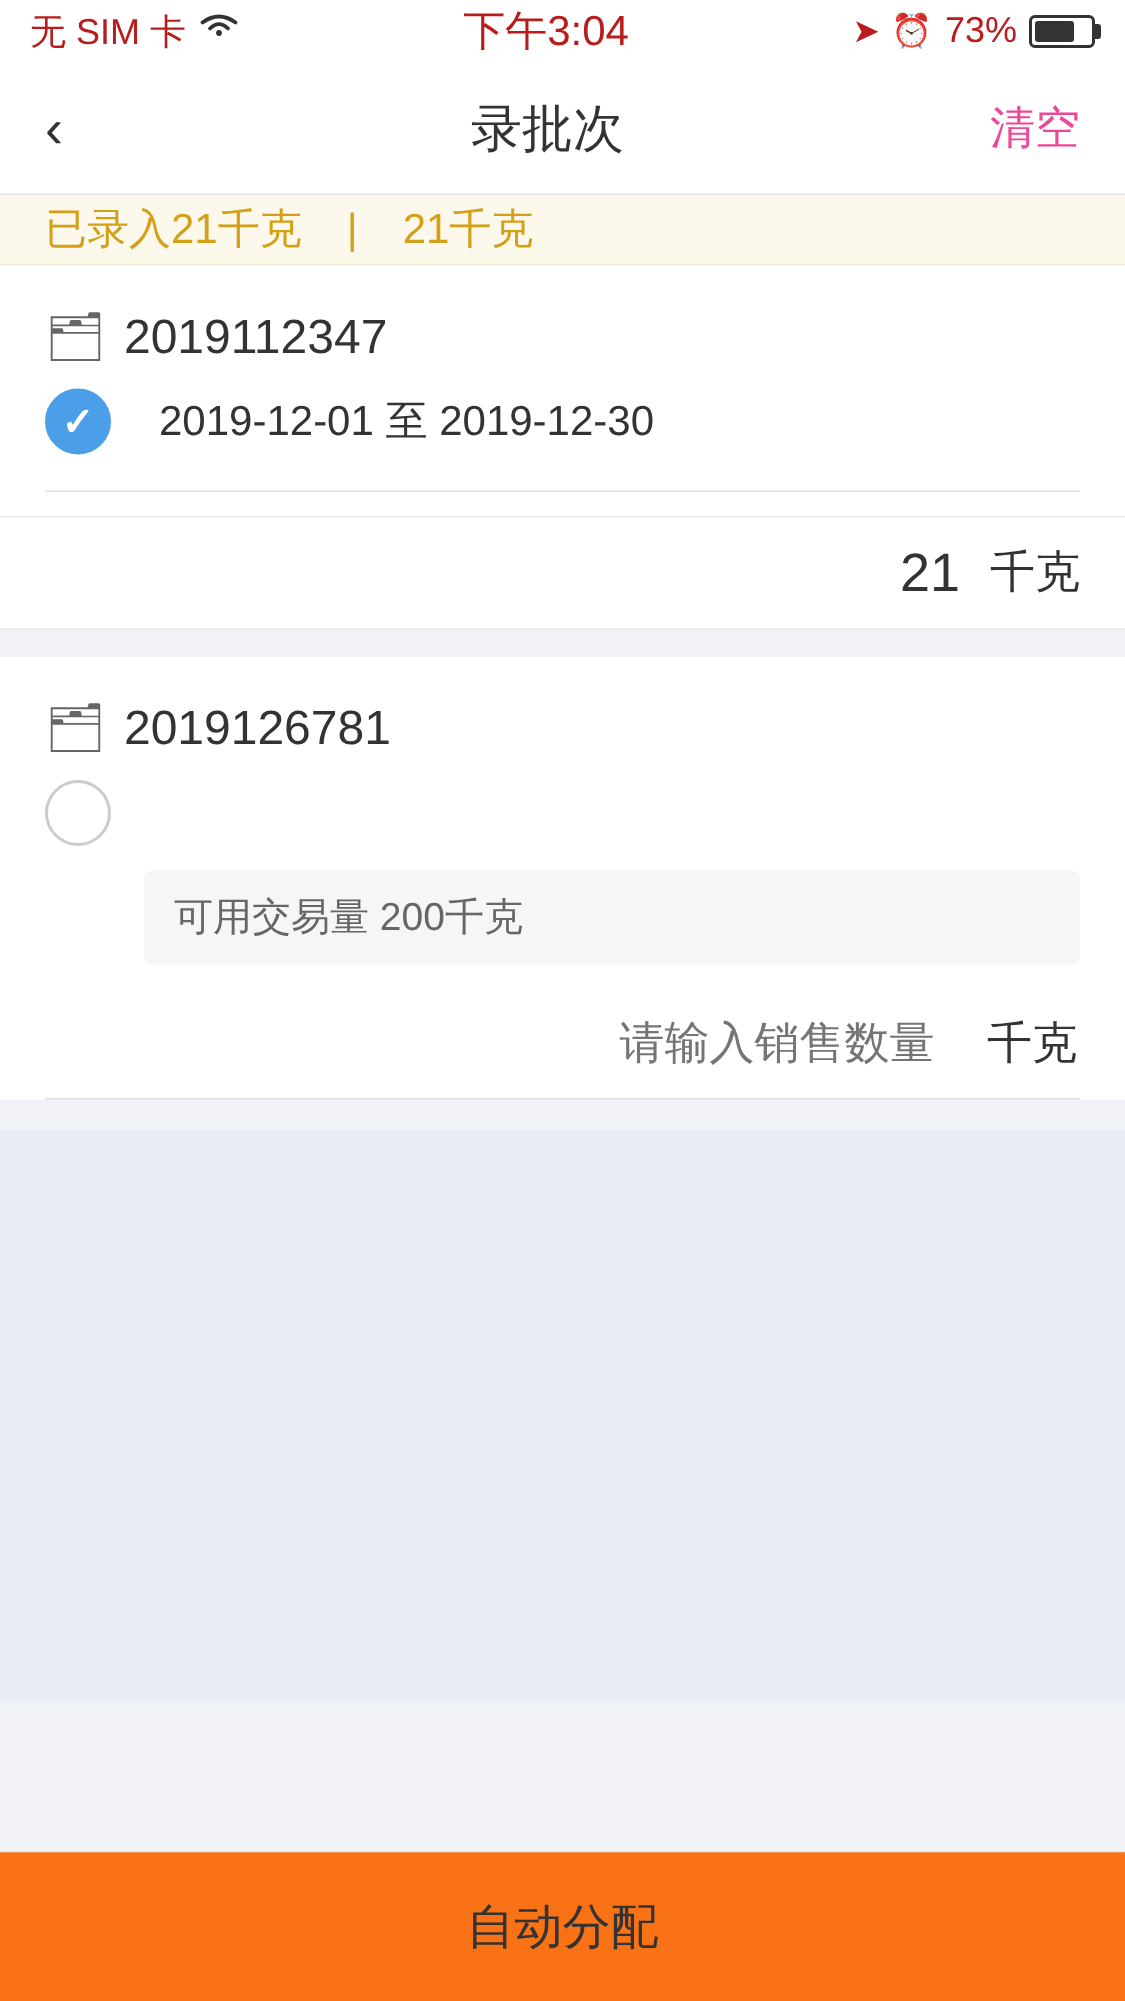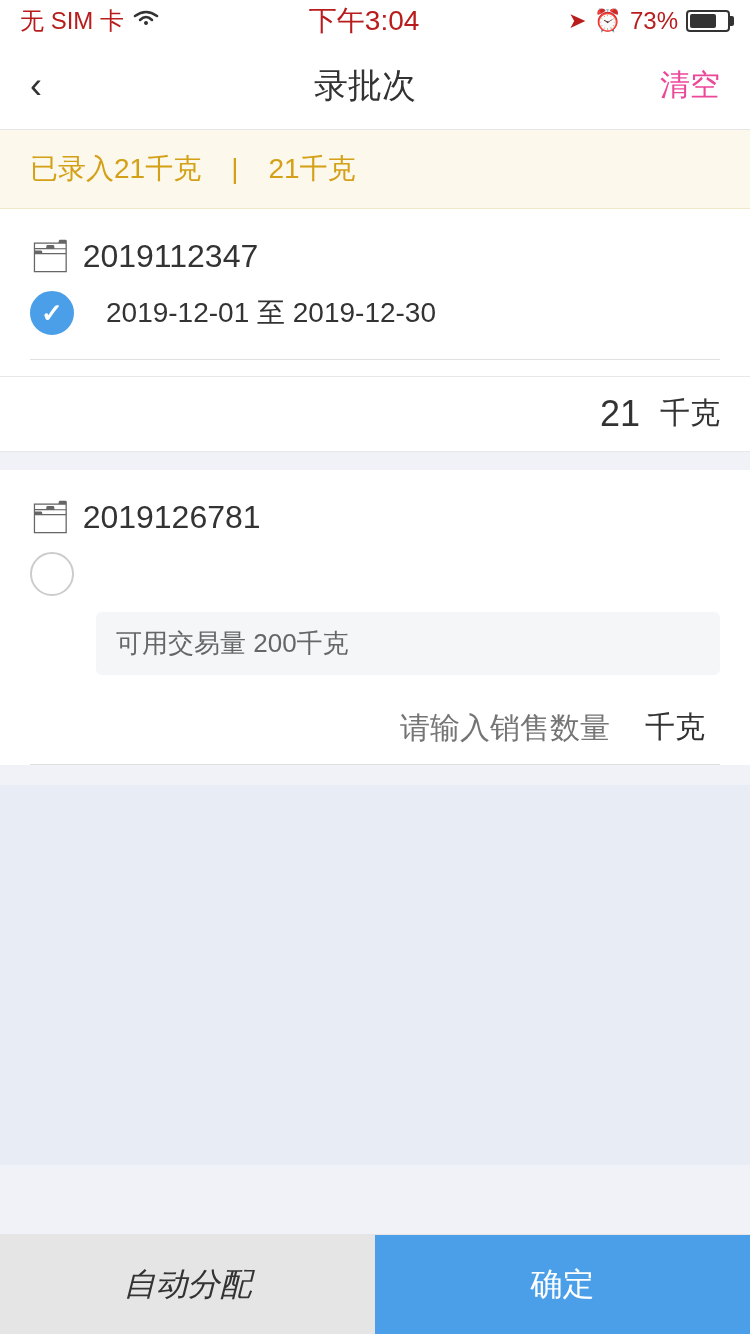--- a/index.html
+++ b/index.html
@@ -92,21 +92,21 @@
     .nav-action {
       font-size: 30px;
       color: #ec4899;
       cursor: pointer;
       width: 80px;
       text-align: right;
     }
     
     .summary-bar {
       background: #fdf8ec;
-      padding: 20px 30px;
+      padding: 4px 30px;
       display: flex;
       align-items: center;
       gap: 30px;
       border-bottom: 1px solid #f0e8c8;
     }
     .summary-item {
       font-size: 28px;
       color: #d4a017;
     }
     .summary-divider {
@@ -189,21 +189,21 @@
       font-weight: 500;
     }
     .amount-unit {
       font-size: 30px;
       color: #333;
     }
     .amount-input-row {
       display: flex;
       align-items: center;
       justify-content: flex-end;
-      padding: 16px 45px;
+      padding: 16px 32px;
       gap: 20px;
       background: #fff;
     }
     .amount-input {
       font-size: 30px;
       color: #ccc;
       border: none;
       outline: none;
       text-align: right;
       background: transparent;
@@ -237,22 +237,21 @@
       border-top: 1px solid #e5e5e5;
     }
     .btn-auto {
       flex: 1;
       display: flex;
       align-items: center;
       justify-content: center;
       font-size: 32px;
       color: #333;
       cursor: pointer;
-      background: #e5e5e5;
-      font-style: italic;
+      background: #f97316;
     }
     .btn-confirm {
       flex: 1;
       display: flex;
       align-items: center;
       justify-content: center;
       font-size: 32px;
       color: #fff;
       cursor: pointer;
       background: #4a9fe8;
@@ -330,14 +329,13 @@
     <input class="amount-input" type="number" style="color: rgb(204, 204, 204); font-size: 30px; border: none; outline: none; text-align: right; flex: 1 1 0%; background: transparent;" placeholder="请输入销售数量">
     <span class="amount-unit">千克</span>
   </div>
   <div class="divider-line" style="margin: 0 30px 20px 30px;"></div>
 </div>
 
 <div class="content-area" style="height: 380px;"></div>
 
 <div class="bottom-bar">
   <div class="btn-auto">自动分配</div>
-  <div class="btn-confirm">确定</div>
 </div>
 
 </body></html>

